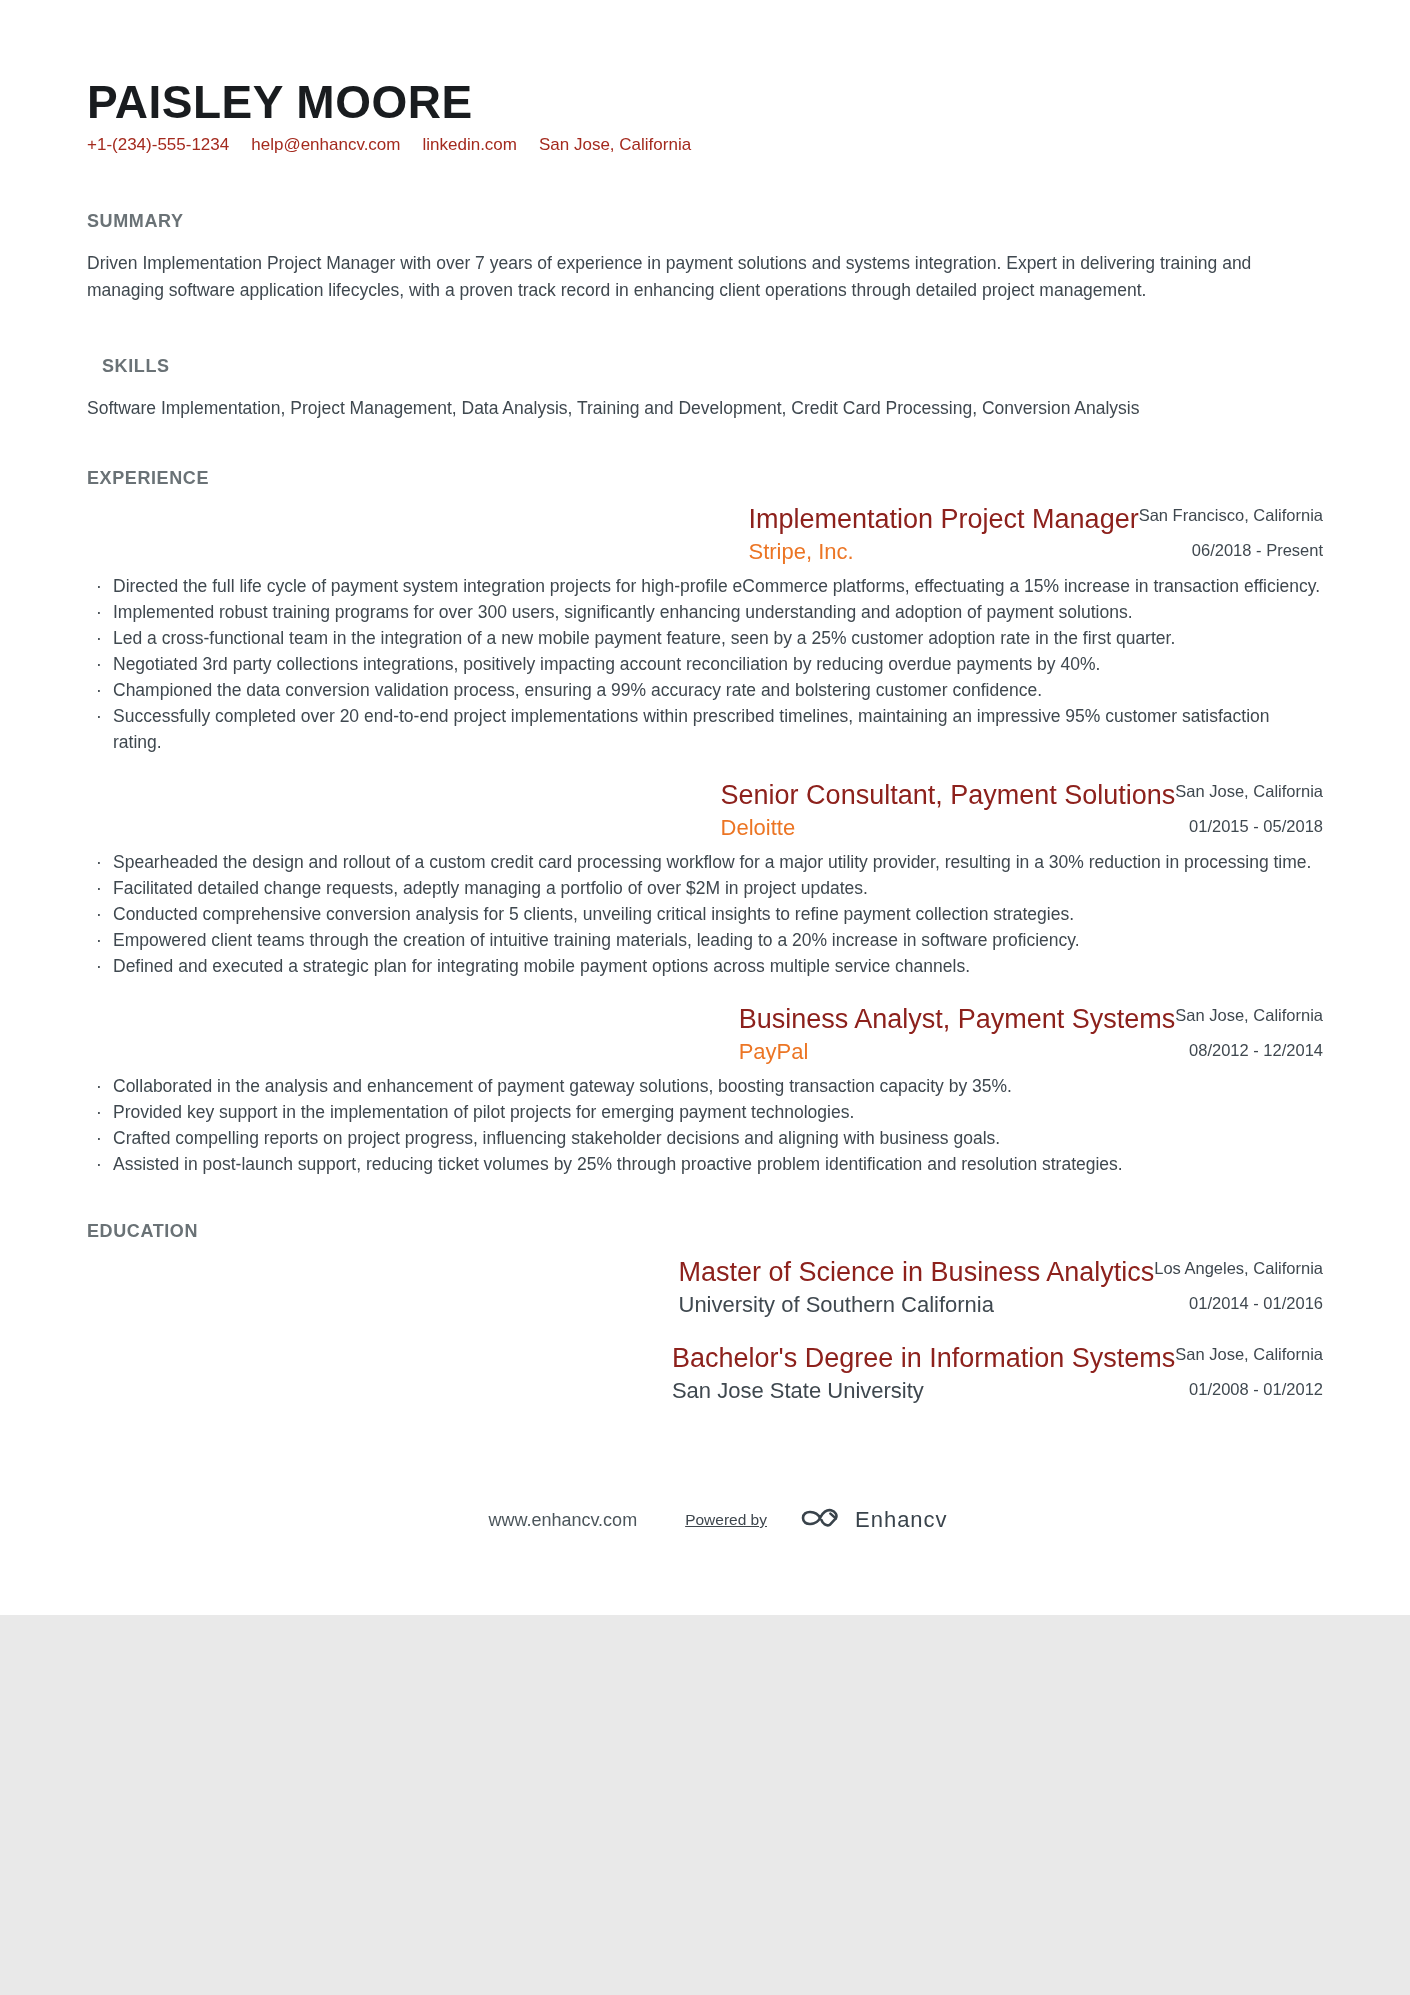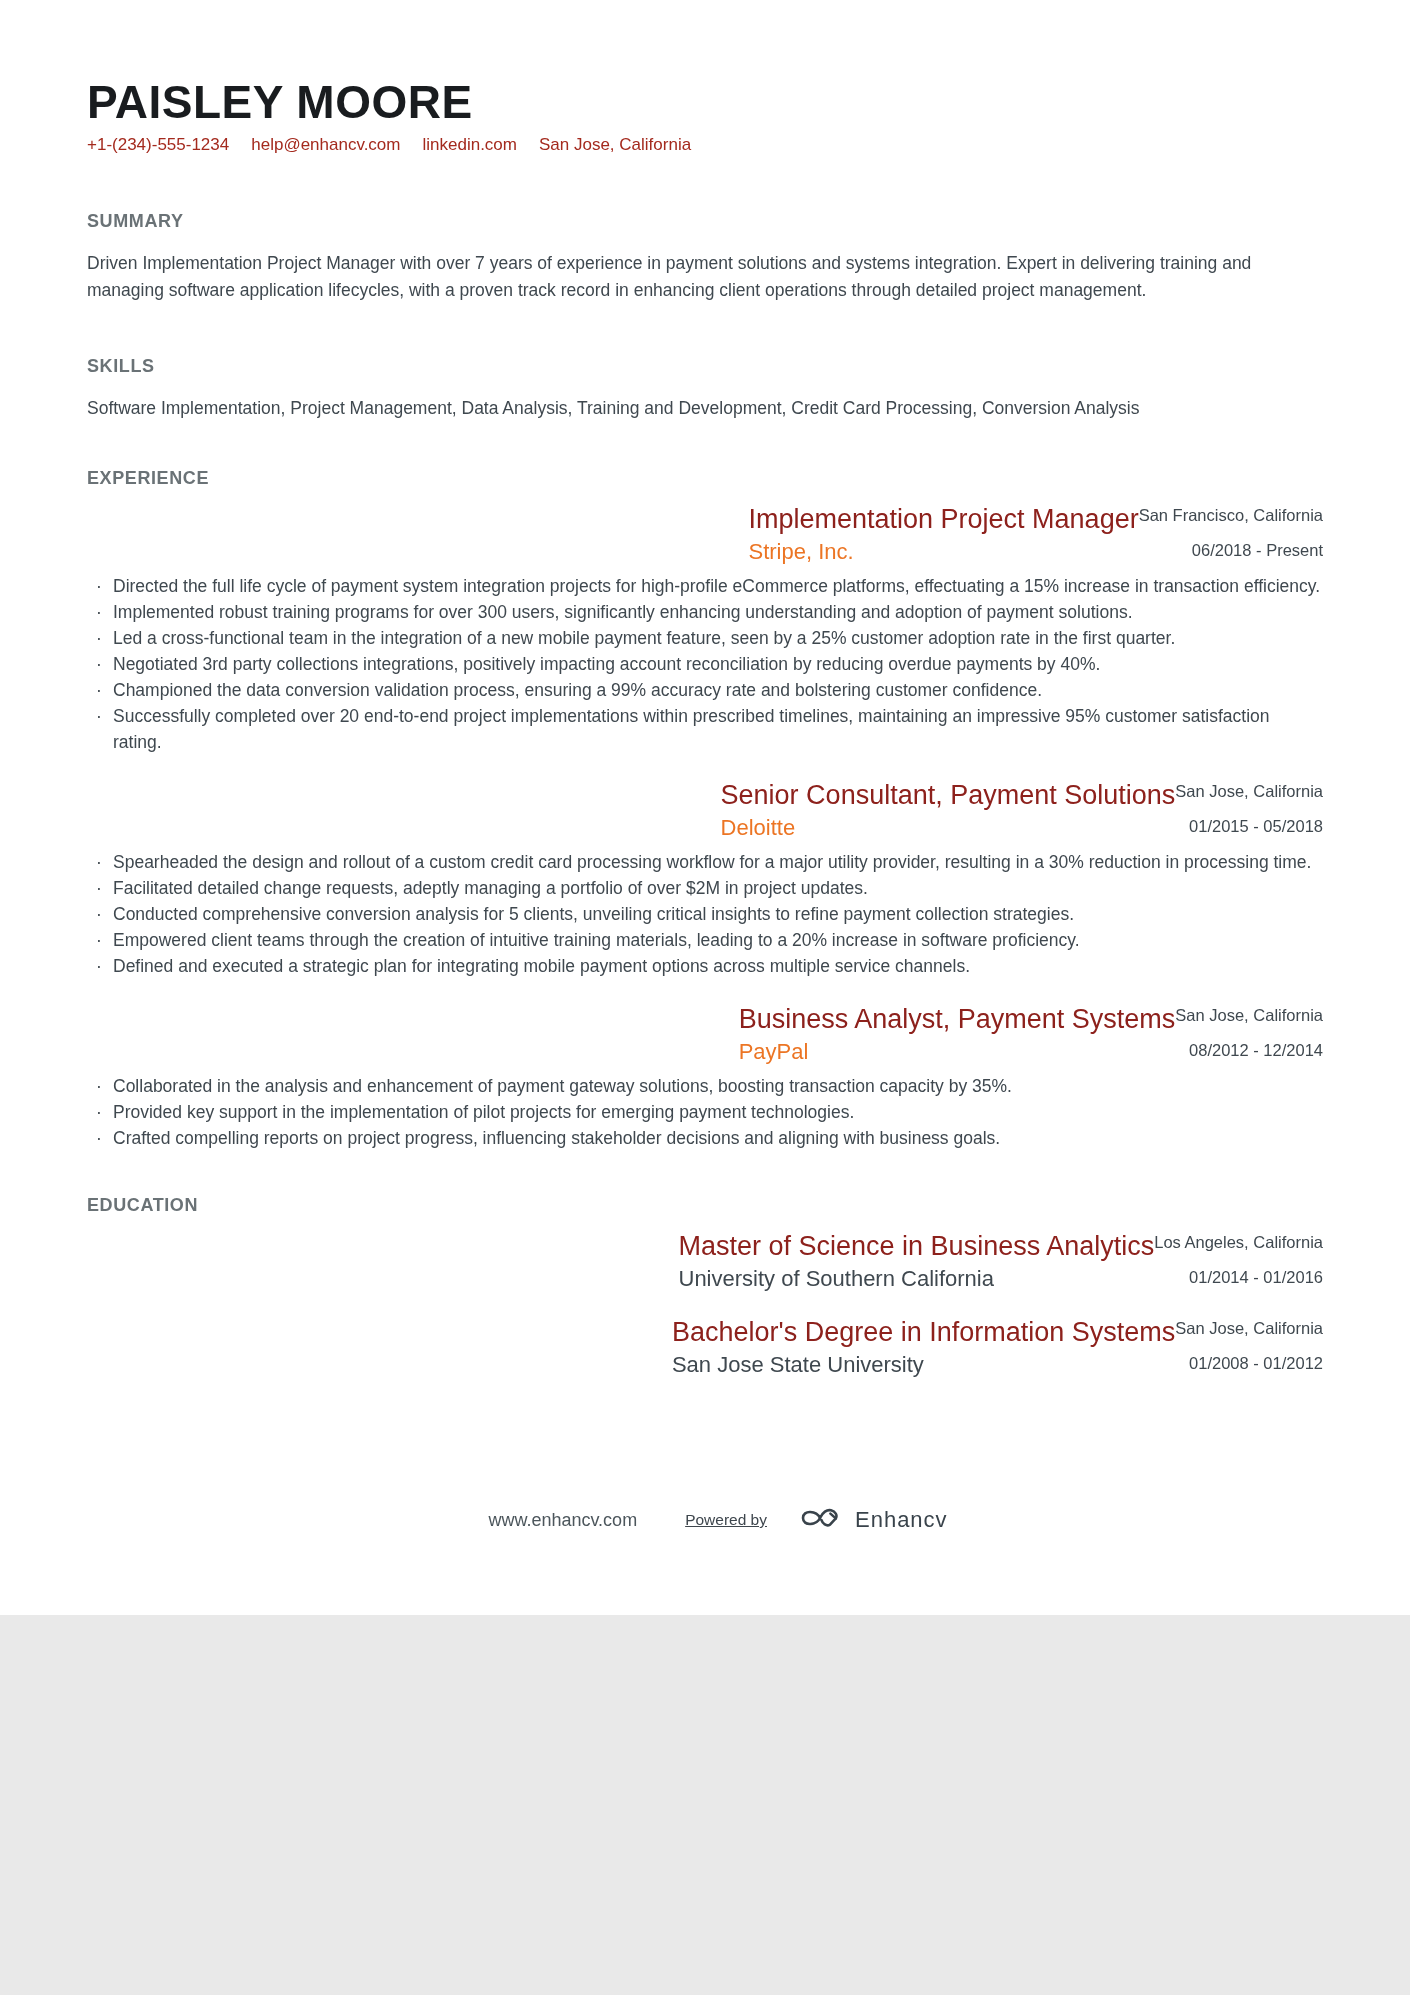--- a/index.html
+++ b/index.html
@@ -14,21 +14,21 @@
   .name { font-size:46px; font-weight:800; color:#191C1F; letter-spacing:.5px; line-height:1.05; }
   .subtitle { font-size:24px; color:#3E474E; margin-top:10px; line-height:1.25; }
   .contact { margin-top:9px; font-size:17px; color:#A42A1E; }
   .contact span { margin-right:22px; }
 
   h2.section-heading {
     font-size:18px; font-weight:700; color:#6A7276; letter-spacing:.6px;
   }
   .summary-heading { margin-top:56px; }
   .body-text { font-size:17.5px; line-height:27px; color:#3F484F; margin-top:18px; }
-  .skills-heading { margin-top:52px; }
+  .skills-heading { margin-top:52px;margin-left:15px; }
   .experience-heading { margin-top:46px; }
   .education-heading { margin-top:44px; }
 
   .entry { margin-top:14px; }
   .entry + .entry { margin-top:24px; }
   .entry-header { display:flex; justify-content:flex-end; align-items:flex-start; }
   .entry-title { font-size:27px; color:#8D211C; font-weight:400; line-height:32px; }
   .entry-company { font-size:22px; color:#EC7524; margin-top:4px; line-height:26px; }
   .entry-school { font-size:22px; color:#3F484F; margin-top:4px; line-height:26px; }
   .entry-meta { text-align:right; font-size:16.5px; color:#3F484F; padding-top:3px; white-space:nowrap; }
@@ -124,20 +124,21 @@
         </div>
         <div class="entry-meta">
           <div class="meta-location">San Jose, California</div>
           <div class="meta-dates">08/2012 - 12/2014</div>
         </div>
       </div>
       <ul class="bullets">
         <li>Collaborated in the analysis and enhancement of payment gateway solutions, boosting transaction capacity by 35%.</li>
         <li>Provided key support in the implementation of pilot projects for emerging payment technologies.</li>
         <li>Crafted compelling reports on project progress, influencing stakeholder decisions and aligning with business goals.</li>
+        <li>Assisted in post-launch support, reducing ticket volumes by 25% through proactive problem identification and resolution strategies.</li>
       </ul>
     </div>
 
     <h2 class="section-heading education-heading">EDUCATION</h2>
 
     <div class="entry">
       <div class="entry-header">
         <div>
           <div class="entry-title">Master of Science in Business Analytics</div>
           <div class="entry-school">University of Southern California</div>

